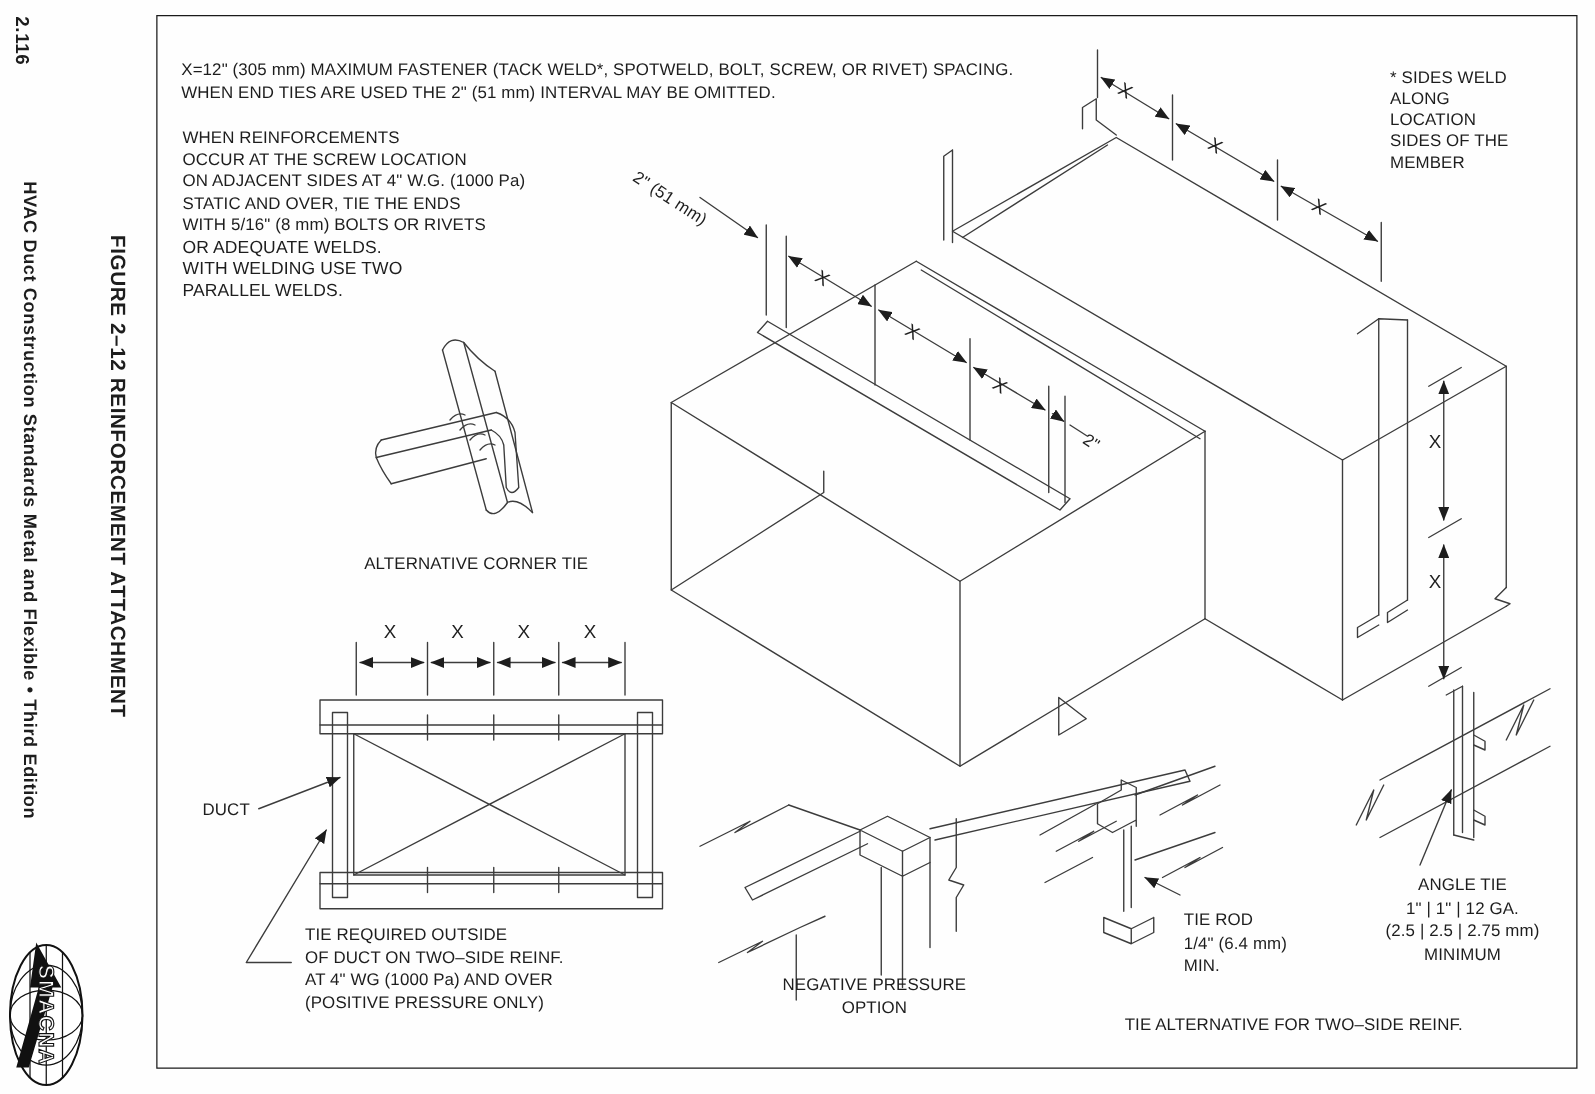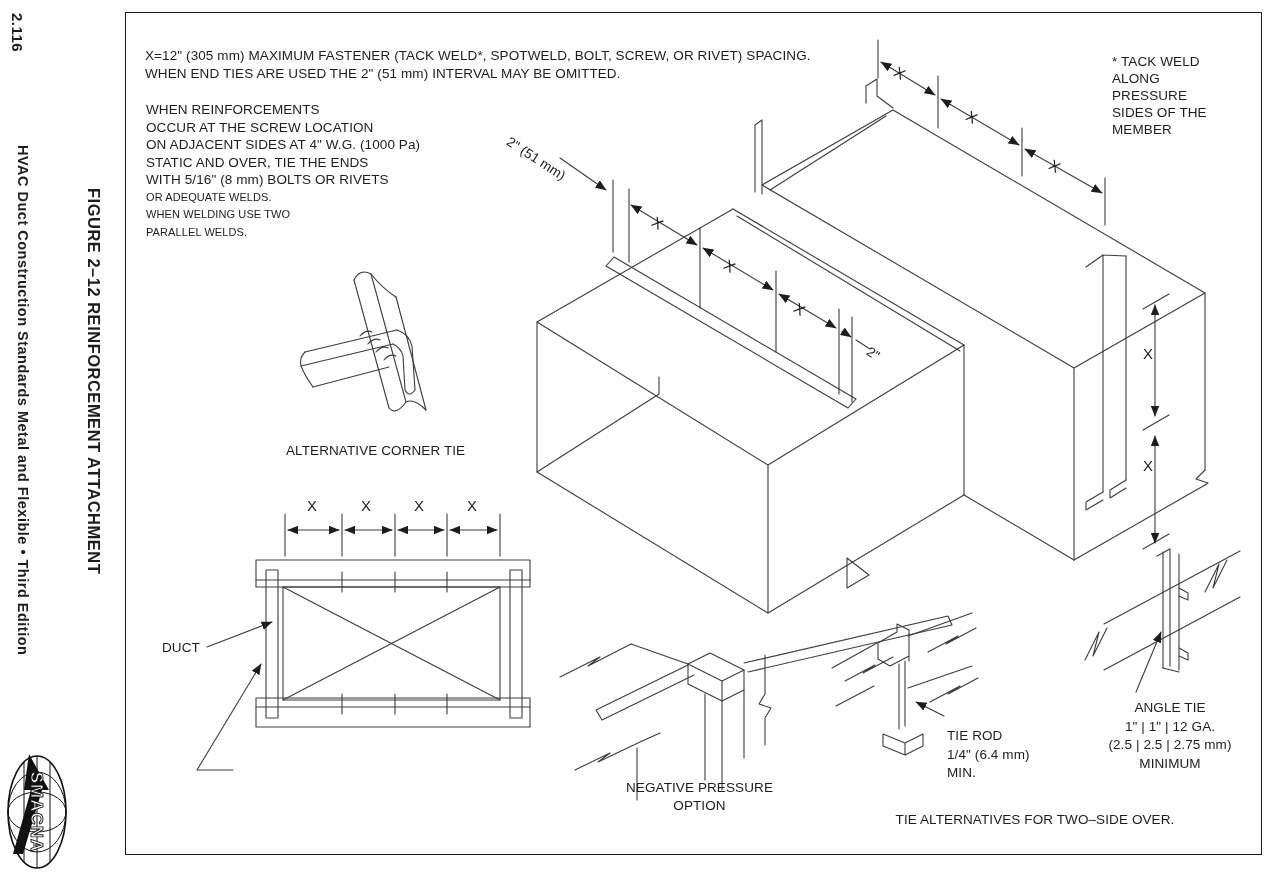--- a/index.html
+++ b/index.html
@@ -4,21 +4,21 @@
 <style>
   html,body{margin:0;padding:0;background:#fff;}
   #page{position:relative;width:1276px;height:875px;background:#fefefe;overflow:hidden;
         font-family:"Liberation Sans","DejaVu Sans",sans-serif;color:#1d1d1d;}
   .abs{position:absolute;}
   .vtxt{writing-mode:vertical-rl;white-space:nowrap;font-weight:bold;letter-spacing:.5px;}
   #frame{left:125px;top:12px;width:1135px;height:841px;border:1.6px solid #1a1a1a;}
   svg{position:absolute;left:0;top:0;}
   .note{font-size:13.5px;line-height:18px;letter-spacing:.1px;white-space:nowrap;}
   .note .ln{white-space:nowrap;}
-  .note .sm{font-size:11px;}
+  .note .sm{font-size:14px;}
   .lbl{font-size:13.5px;white-space:nowrap;letter-spacing:.1px;}
   .xl{font-size:15px;font-weight:normal;}
   .ctr{text-align:center;}
   .rot33{transform:rotate(33deg);transform-origin:left top;}
   .rot31{transform:rotate(31deg);transform-origin:left top;}
 </style>
 </head>
 <body>
 
 <div id="page">
@@ -157,28 +157,28 @@
     <div class="ln">WHEN END TIES ARE USED THE 2" (51 mm) INTERVAL MAY BE OMITTED.</div>
   </div>
 
   <div class="abs note" style="left:146px;top:101px;line-height:17.5px;">
     <div class="ln">WHEN REINFORCEMENTS</div>
     <div class="ln">OCCUR AT THE SCREW LOCATION</div>
     <div class="ln">ON ADJACENT SIDES AT 4" W.G. (1000 Pa)</div>
     <div class="ln">STATIC AND OVER, TIE THE ENDS</div>
     <div class="ln">WITH 5/16" (8 mm) BOLTS OR RIVETS</div>
     <div class="ln sm">OR ADEQUATE WELDS.</div>
-    <div class="ln sm">WHEN WELDING USE TWO</div>
+    <div class="ln sm">WITH WELDING USE TWO</div>
     <div class="ln sm">PARALLEL WELDS.</div>
   </div>
 
   <div class="abs note" style="left:1112px;top:53px;line-height:17px;">
-    <div class="ln">* TACK WELD</div>
+    <div class="ln">* SIDES WELD</div>
     <div class="ln">ALONG</div>
-    <div class="ln">PRESSURE</div>
+    <div class="ln">LOCATION</div>
     <div class="ln">SIDES OF THE</div>
     <div class="ln">MEMBER</div>
   </div>
 
   <div class="abs lbl rot33" style="left:512px;top:134px;">2" (51 mm)</div>
   <div class="abs lbl rot33" style="left:872px;top:344px;">2"</div>
 
   <div class="abs xl rot33" style="left:658px;top:213px;">X</div>
   <div class="abs xl rot33" style="left:730px;top:256px;">X</div>
   <div class="abs xl rot33" style="left:800px;top:299px;">X</div>
@@ -188,38 +188,44 @@
   <div class="abs xl rot31" style="left:1055px;top:156px;">X</div>
 
   <div class="abs xl" style="left:1143px;top:345px;">X</div>
   <div class="abs xl" style="left:1143px;top:457px;">X</div>
 
   <div class="abs xl" style="left:307px;top:497px;">X</div>
   <div class="abs xl" style="left:361px;top:497px;">X</div>
   <div class="abs xl" style="left:414px;top:497px;">X</div>
   <div class="abs xl" style="left:467px;top:497px;">X</div>
 
-  <div class="abs lbl" style="left:286px;top:443px;width:190px;text-align:left;">ALTERNATIVE CORNER TIE</div>
+  <div class="abs lbl" style="left:286px;top:443px;width:190px;text-align:center;">ALTERNATIVE CORNER TIE</div>
 
   <div class="abs lbl" style="left:162px;top:640px;">DUCT</div>
 
+  <div class="abs lbl" style="left:244px;top:739px;line-height:18px;">
+    <div>TIE REQUIRED OUTSIDE</div>
+    <div>OF DUCT ON TWO–SIDE REINF.</div>
+    <div>AT 4" WG (1000 Pa) AND OVER</div>
+    <div>(POSITIVE PRESSURE ONLY)</div>
+  </div>
 
   <div class="abs lbl ctr" style="left:612px;top:779px;width:175px;line-height:18px;">
     <div>NEGATIVE PRESSURE</div>
     <div>OPTION</div>
   </div>
 
   <div class="abs lbl" style="left:947px;top:727px;line-height:18.5px;">
     <div>TIE ROD</div>
     <div>1/4" (6.4 mm)</div>
     <div>MIN.</div>
   </div>
 
   <div class="abs lbl ctr" style="left:1085px;top:699px;width:170px;line-height:18.5px;text-align:center;">
     <div>ANGLE TIE</div>
     <div>1" | 1" | 12 GA.</div>
     <div>(2.5 | 2.5 | 2.75 mm)</div>
     <div>MINIMUM</div>
   </div>
 
-  <div class="abs lbl ctr" style="left:870px;top:812px;width:330px;">TIE ALTERNATIVES FOR TWO–SIDE OVER.</div>
+  <div class="abs lbl ctr" style="left:870px;top:812px;width:330px;">TIE ALTERNATIVE FOR TWO–SIDE REINF.</div>
 
 </div>
 
 </body></html>

